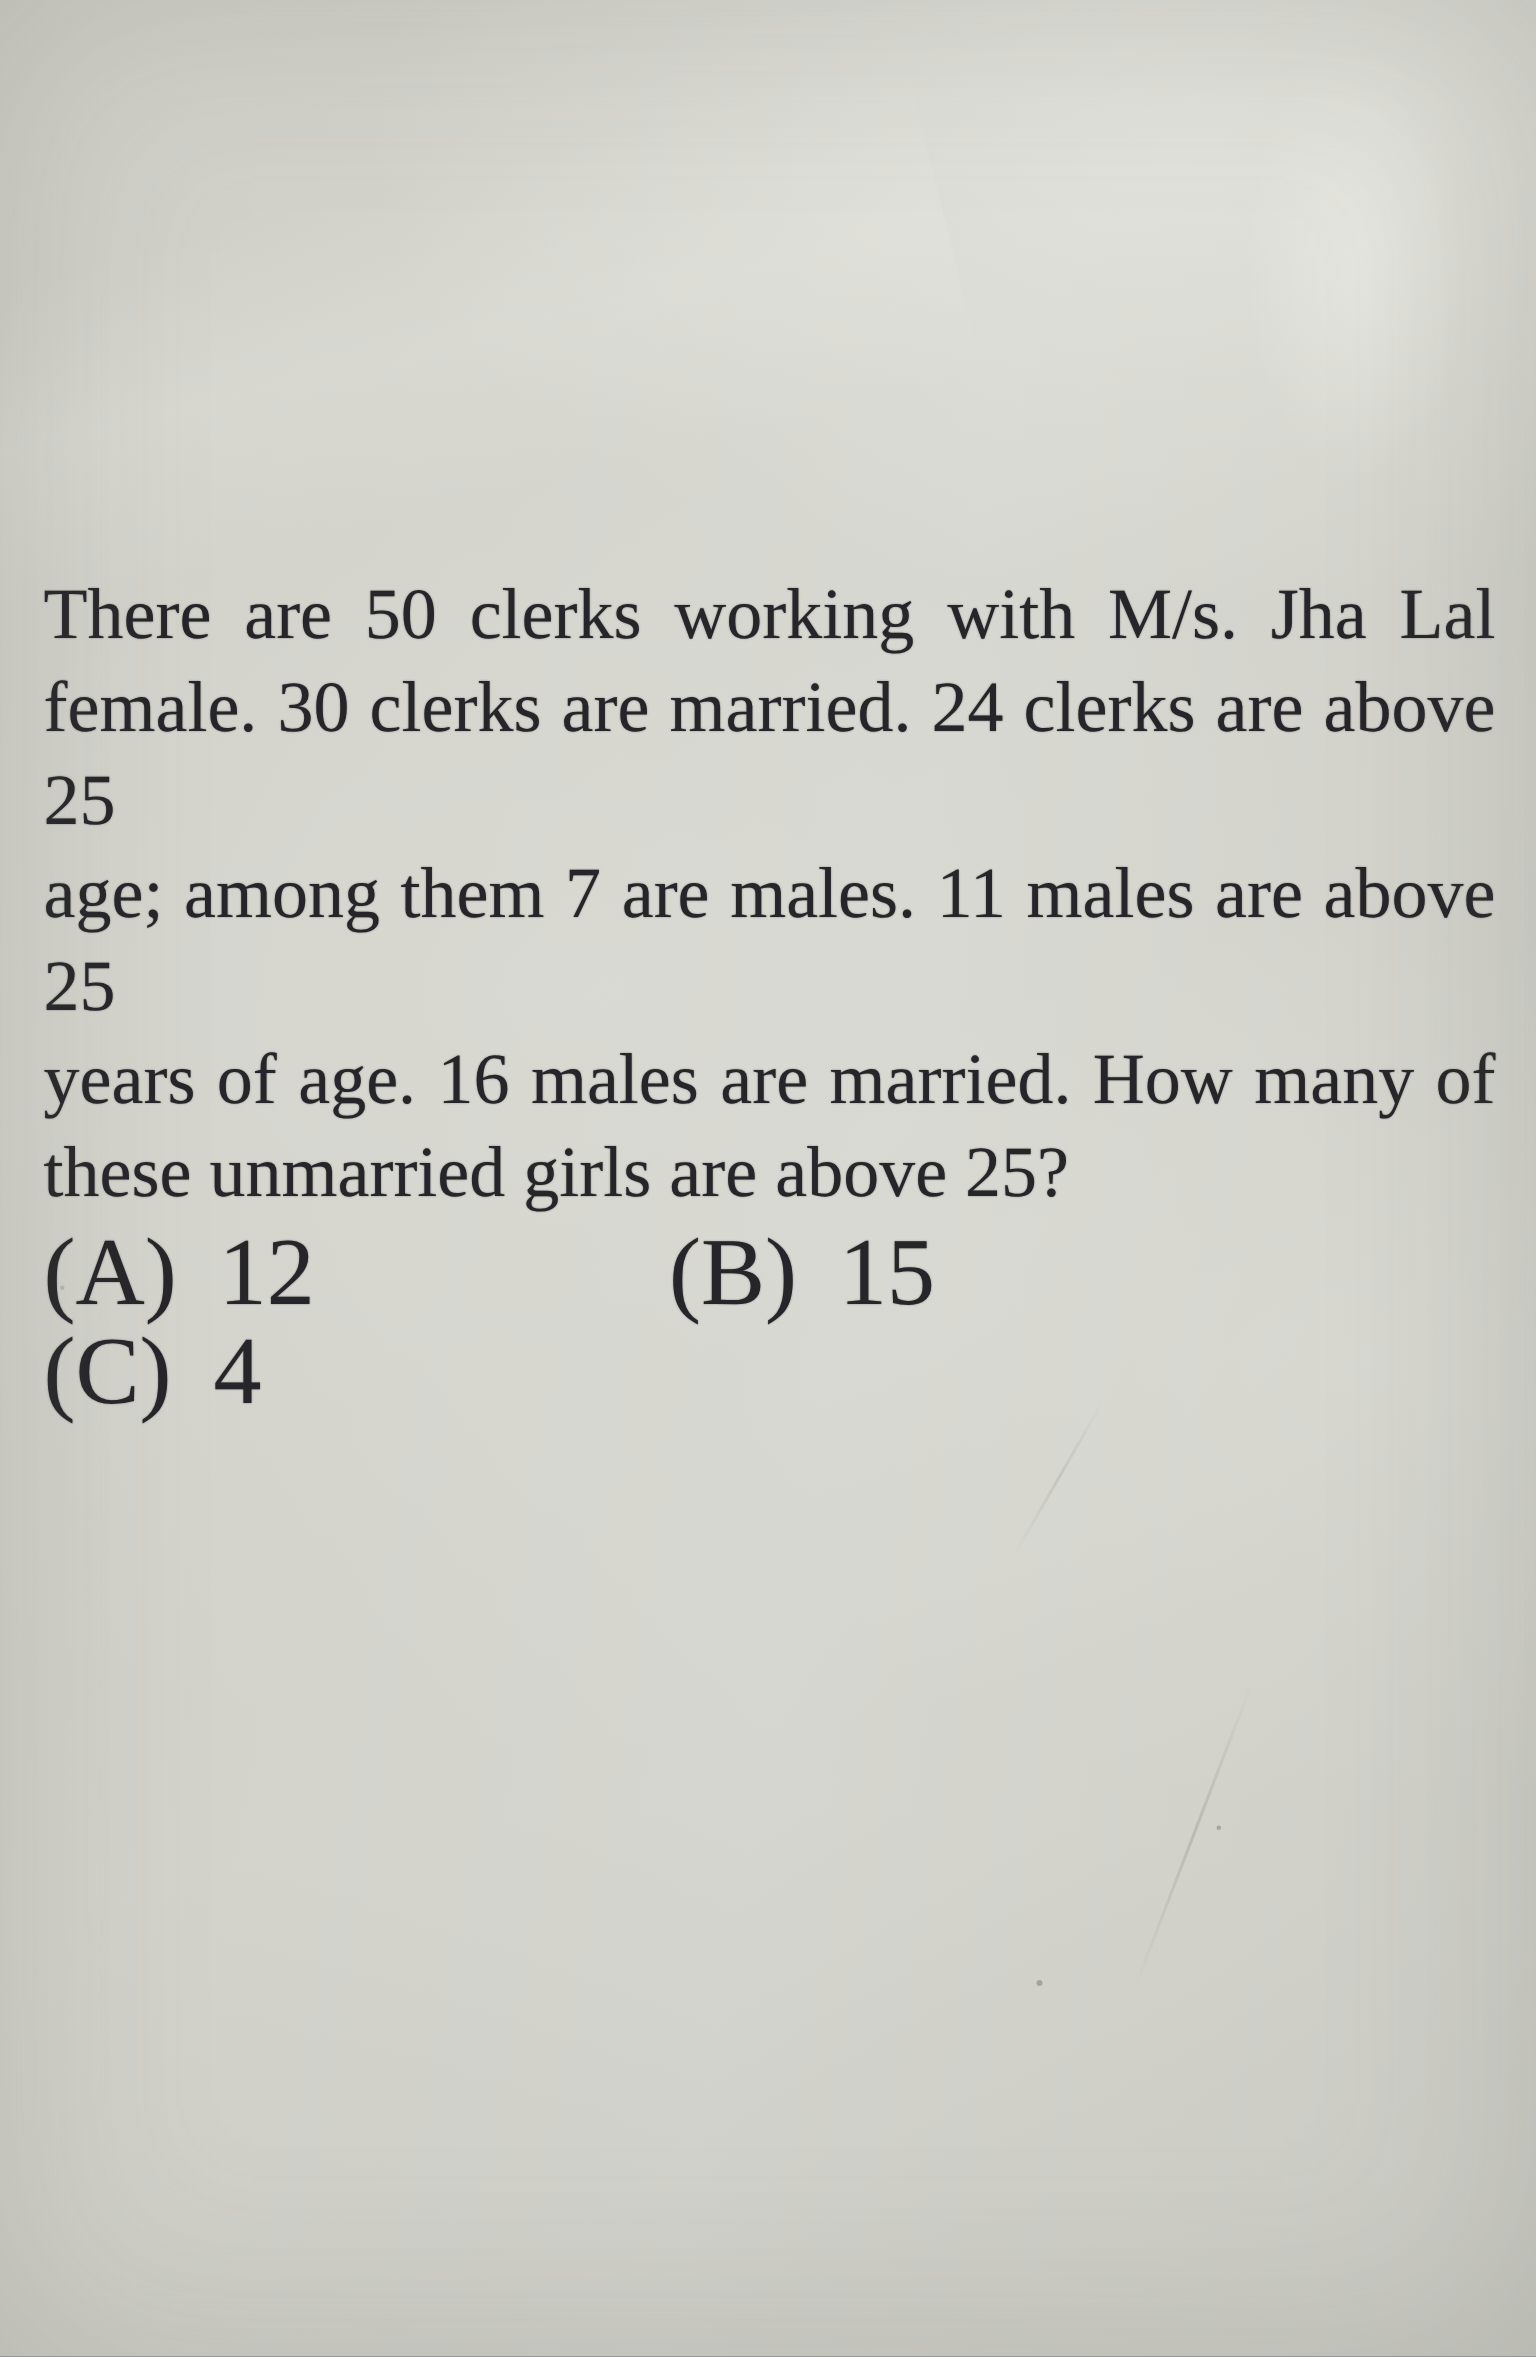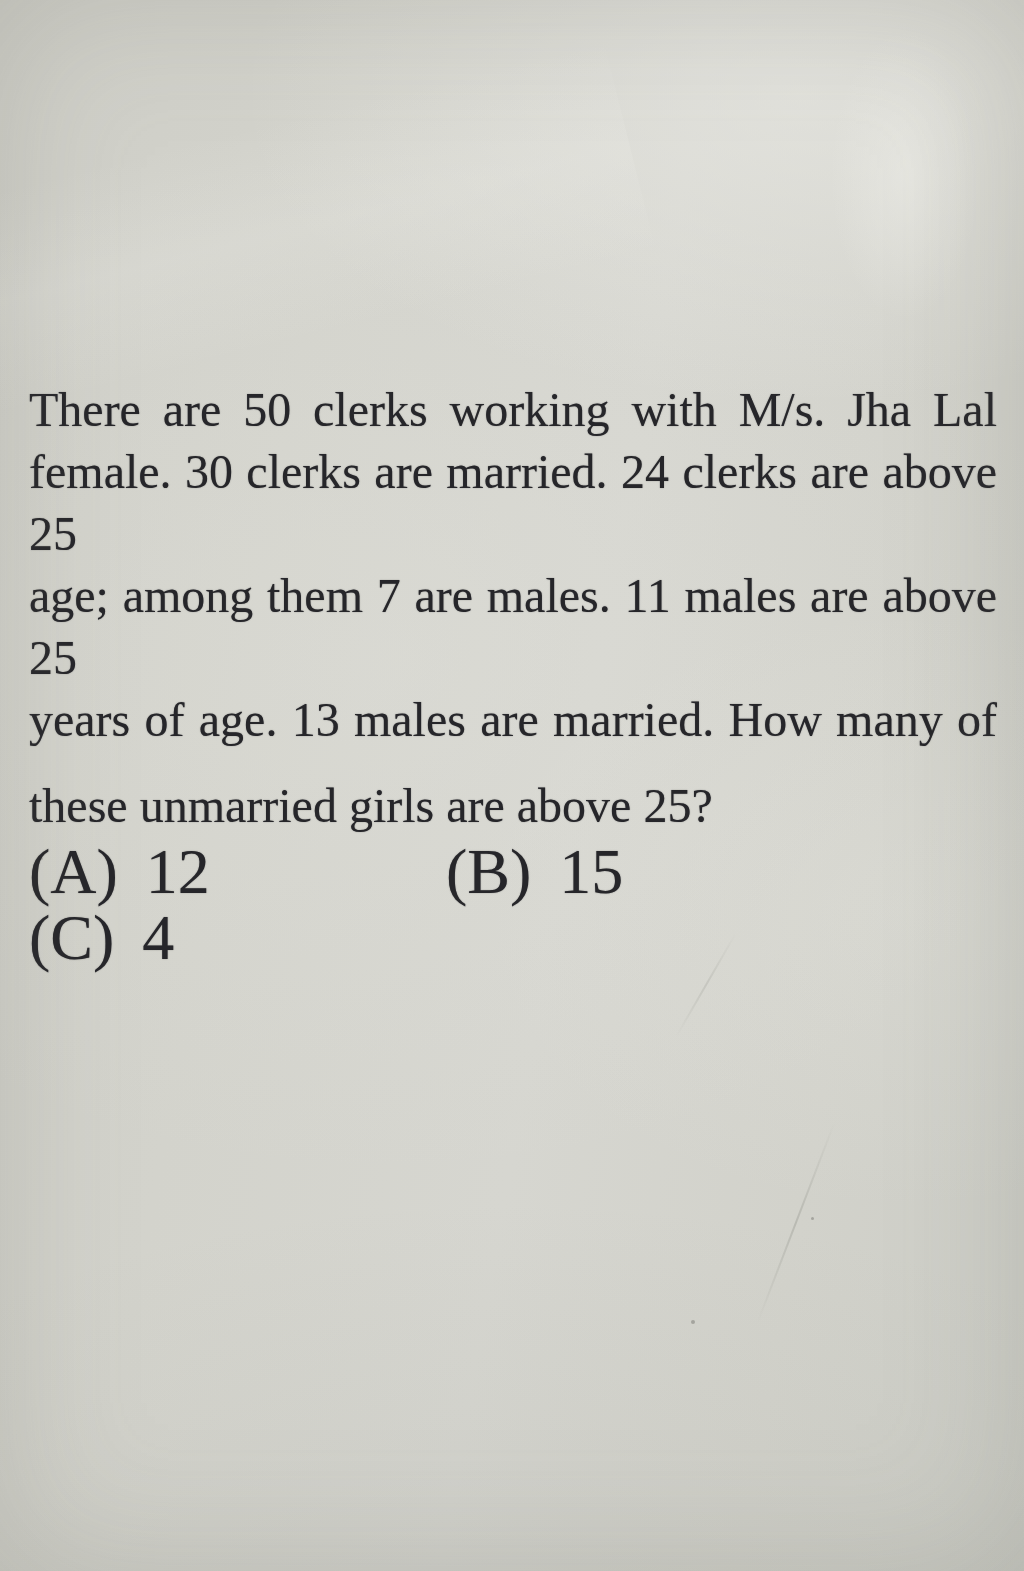--- a/index.html
+++ b/index.html
@@ -72,21 +72,20 @@
   .qline {
     font-size: 48px;
     line-height: 62px;
     white-space: normal;
     text-align: justify;
     text-align-last: justify;
   }
   .qline.last-line {
     text-align: right;
     text-align-last: left;
-    margin-top: 24px;
   }
   .options {
     margin-top: 2px;
     display: grid;
     grid-template-columns: 417px auto;
   }
   .opt {
     height: 66px;
     line-height: 66px;
     font-size: 64px;
@@ -103,21 +102,21 @@
   <div class="crease crease-1"></div>
   <div class="crease crease-2"></div>
   <div class="speck speck-1"></div>
   <div class="speck speck-2"></div>
   <div class="speck speck-3"></div>
 
   <div class="content">
     <div class="qline">There are 50 clerks working with M/s. Jha Lal</div>
     <div class="qline">female. 30 clerks are married. 24 clerks are above 25</div>
     <div class="qline">age; among them 7 are males. 11 males are above 25</div>
-    <div class="qline">years of age. 13 males are married. How many of</div>
+    <div class="qline">years of age. 16 males are married. How many of</div>
     <div class="qline last-line">these unmarried girls are above 25?</div>
 
     <div class="options">
       <div class="opt">
         <span class="opt-label">(A)</span><span class="opt-value">12</span>
       </div>
       <div class="opt">
         <span class="opt-label">(B)</span><span class="opt-value">15</span>
       </div>
       <div class="opt">

